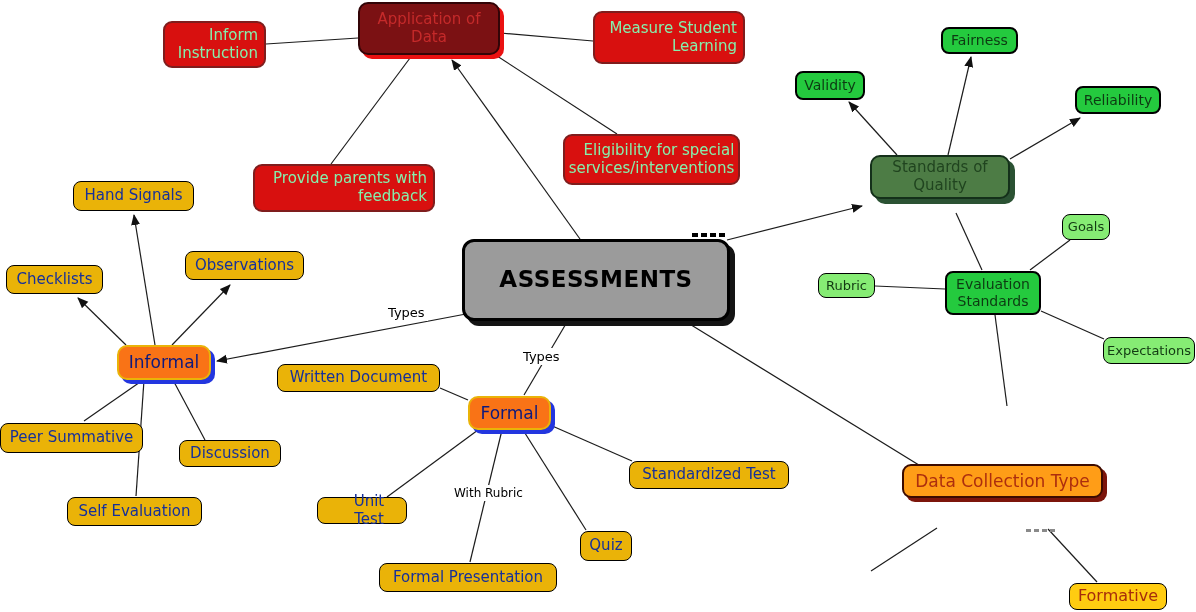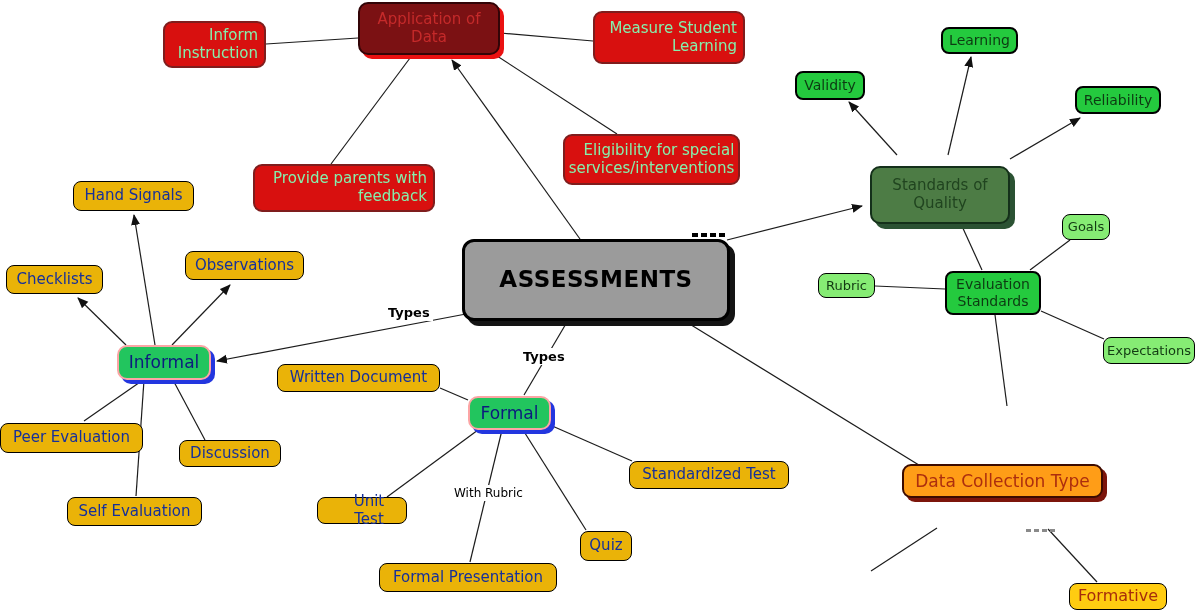--- a/index.html
+++ b/index.html
@@ -16,28 +16,28 @@
   .gray{background:#9b9b9b;border:3px solid #000;border-radius:12px;color:#000;
         font-weight:bold;font-size:23px;letter-spacing:.5px;box-shadow:5px 5px 0 #141414;}
   .darkred{background:#7b1113;border:2px solid #320407;border-radius:10px;color:#c52a2a;
         font-size:15px;box-shadow:4px 4px 0 #ea1111;}
   .red{background:#d8100f;border:2px solid #7f1d1d;border-radius:9px;color:#86efac;font-size:15px;text-align:right;}
   .dkgreen{background:#4d7c45;border:2px solid #14301a;border-radius:10px;color:#20441f;
         font-size:15px;box-shadow:5px 5px 0 #2b5233;}
   .green{background:#24ca3e;border:2px solid #000;border-radius:8px;color:#0d3a12;font-size:14px;}
   .ltgreen{background:#86ec74;border:1.5px solid #000;border-radius:8px;color:#123a12;font-size:13px;}
   .ltgreen.small{font-size:12px;}
-  .blue{background:#22c55e;border:2px solid #fca5a5;border-radius:10px;color:#0d1a7e;
+  .blue{background:#f97316;border:2px solid #eab308;border-radius:10px;color:#0d1a7e;
         font-size:17px;box-shadow:4px 4px 0 #2336df;}
   .teal{background:#eab308;border:1.5px solid #000;border-radius:8px;color:#16309a;font-size:15px;}
   .orange{background:#ff9d17;border:2px solid #3c0b00;border-radius:9px;color:#ad2e0e;
         font-size:17px;box-shadow:4px 4px 0 #7c150b;}
   .yellow{background:#ffcc11;border:1.5px solid #000;border-radius:8px;color:#a62d0c;font-size:16px;}
   .edge-label{position:absolute;z-index:3;background:#fff;color:#000;padding:1px 3px;white-space:nowrap;}
-  .edge-label.bold{font-weight:bold;font-size:13px;}
+  .edge-label.bold{font-weight:normal;font-size:13px;}
   .edge-label.plain{font-size:12px;}
   .dots{position:absolute;z-index:3;display:flex;gap:3px;}
   .dots i{display:block;width:6px;height:4px;background:#000;}
   .dots.faint i{background:#8a8a8a;height:3px;width:5px;}
 </style>
 </head>
 <body>
 
 <div id="canvas">
 
@@ -88,34 +88,34 @@
       <i></i>
       <i></i>
     </div>
 
   <div class="node darkred" style="left:358px;top:2px;width:142px;height:53px;">Application of Data</div>
   <div class="node red" style="left:163px;top:21px;width:103px;height:47px;">Inform Instruction</div>
   <div class="node red" style="left:253px;top:164px;width:182px;height:48px;">Provide parents with feedback</div>
   <div class="node red" style="left:593px;top:11px;width:152px;height:53px;">Measure Student Learning</div>
   <div class="node red" style="left:563px;top:134px;width:177px;height:51px;">Eligibility for special services/interventions</div>
 
-  <div class="node dkgreen" style="left:870px;top:166px;width:140px;height:58px;">Standards of Quality</div>
+  <div class="node dkgreen" style="left:870px;top:155px;width:140px;height:44px;">Standards of Quality</div>
   <div class="node green" style="left:795px;top:71px;width:70px;height:29px;">Validity</div>
-  <div class="node green" style="left:941px;top:27px;width:77px;height:27px;">Learning</div>
+  <div class="node green" style="left:941px;top:27px;width:77px;height:27px;">Fairness</div>
   <div class="node green" style="left:1075px;top:86px;width:86px;height:28px;">Reliability</div>
   <div class="node green" style="left:945px;top:271px;width:96px;height:44px;">Evaluation Standards</div>
   <div class="node ltgreen" style="left:818px;top:273px;width:57px;height:25px;">Rubric</div>
   <div class="node ltgreen" style="left:1062px;top:214px;width:48px;height:26px;">Goals</div>
   <div class="node ltgreen" style="left:1103px;top:337px;width:92px;height:27px;">Expectations</div>
 
   <div class="node blue" style="left:117px;top:345px;width:94px;height:35px;">Informal</div>
   <div class="node teal" style="left:73px;top:181px;width:121px;height:30px;">Hand Signals</div>
   <div class="node teal" style="left:6px;top:265px;width:97px;height:29px;">Checklists</div>
   <div class="node teal" style="left:185px;top:251px;width:119px;height:29px;">Observations</div>
-  <div class="node teal" style="left:0px;top:423px;width:143px;height:30px;">Peer Evaluation</div>
+  <div class="node teal" style="left:0px;top:423px;width:143px;height:30px;">Peer Summative</div>
   <div class="node teal" style="left:179px;top:440px;width:102px;height:27px;">Discussion</div>
   <div class="node teal" style="left:67px;top:497px;width:135px;height:29px;">Self Evaluation</div>
 
   <div class="node blue" style="left:468px;top:396px;width:83px;height:34px;">Formal</div>
   <div class="node teal" style="left:277px;top:364px;width:163px;height:28px;">Written Document</div>
   <div class="node teal" style="left:317px;top:497px;width:90px;height:27px;padding-left:20px;">Unit Test</div>
   <div class="node teal" style="left:379px;top:563px;width:178px;height:29px;">Formal Presentation</div>
   <div class="node teal" style="left:580px;top:531px;width:52px;height:30px;">Quiz</div>
   <div class="node teal" style="left:629px;top:461px;width:160px;height:28px;">Standardized Test</div>
 

